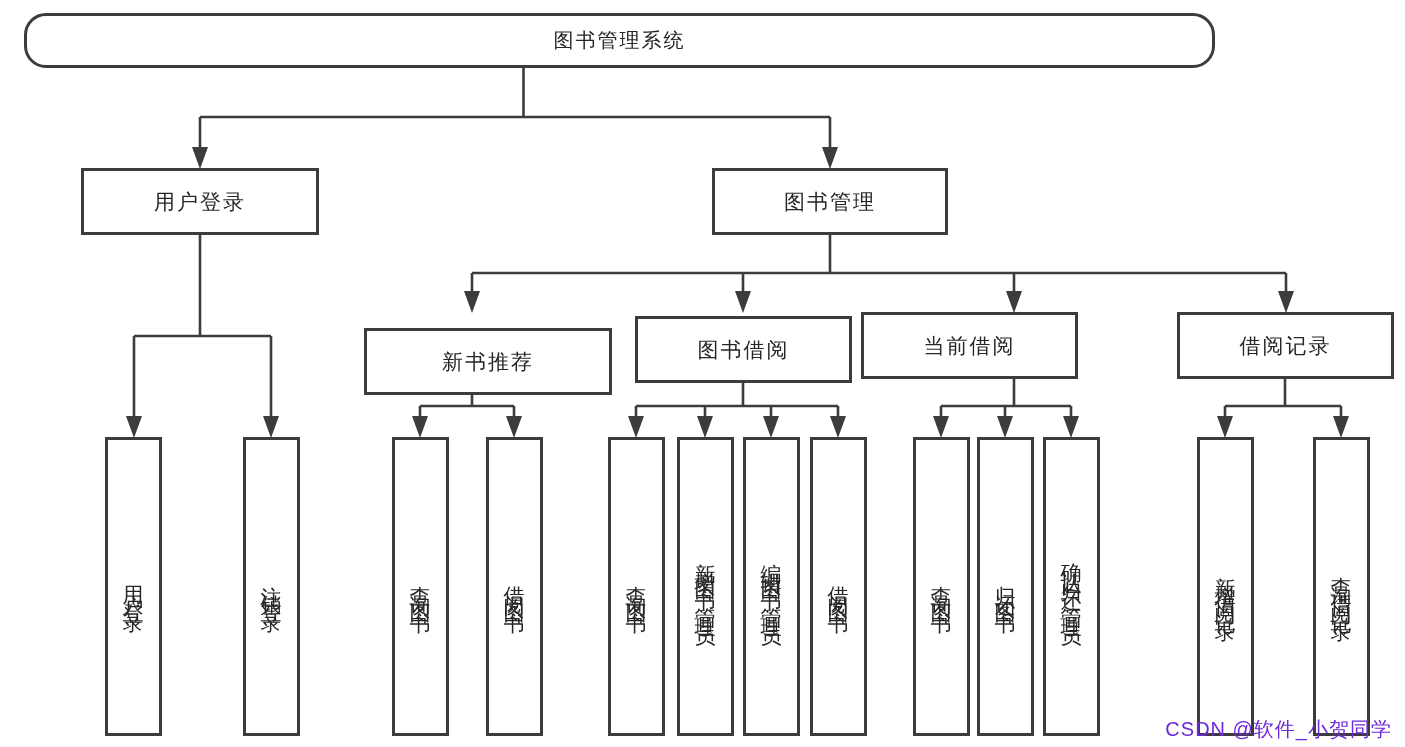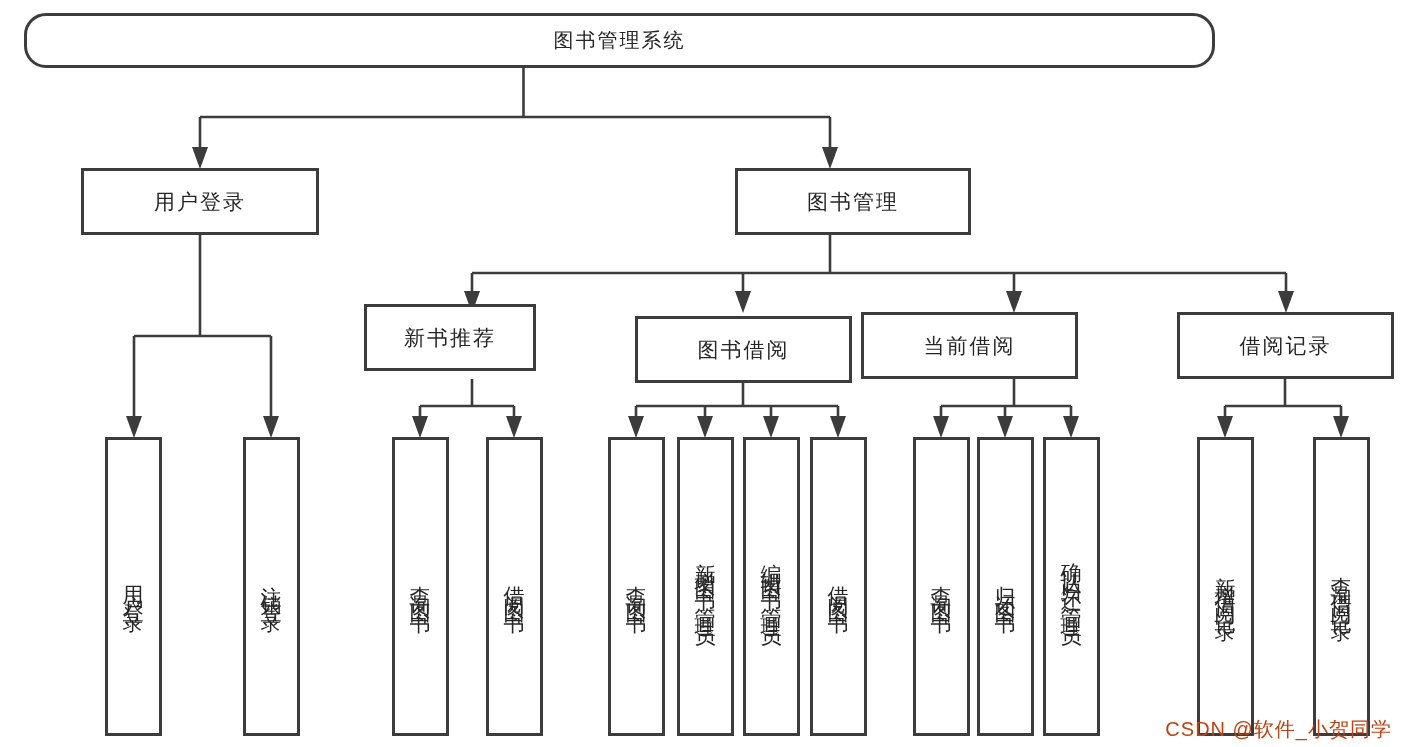--- a/index.html
+++ b/index.html
@@ -45,21 +45,21 @@
     font-size: 21px;
     line-height: 1;
     letter-spacing: 9px;
     white-space: nowrap;
   }
   .watermark {
     position: absolute;
     right: 13px;
     bottom: 4px;
     font-size: 20px;
-    color: #c2410c;
+    color: #6d28d9;
     letter-spacing: 1px;
     z-index: 3;
     white-space: nowrap;
   }
 </style>
 </head>
 <body>
 
 <div class="canvas">
 
@@ -106,25 +106,25 @@
     </g>
   </svg>
 
   <div class="node node-h node-root" style="left:24px; top:13px; width:1191px; height:55px;border-radius:22px;">
     <span>图书管理系统</span>
   </div>
 
   <div class="node node-h" style="left:81px; top:168px; width:238px; height:67px;">
     <span>用户登录</span>
   </div>
-  <div class="node node-h" style="left:712px; top:168px; width:236px; height:67px;margin-left:23px;">
+  <div class="node node-h" style="left:712px; top:168px; width:236px; height:67px;">
     <span>图书管理</span>
   </div>
 
-  <div class="node node-h" style="left:364px; top:304px; width:172px; height:67px;">
+  <div class="node node-h" style="left:364px; top:328px; width:248px; height:67px;">
     <span>新书推荐</span>
   </div>
   <div class="node node-h" style="left:635px; top:316px; width:217px; height:67px;">
     <span>图书借阅</span>
   </div>
   <div class="node node-h" style="left:861px; top:312px; width:217px; height:67px;">
     <span>当前借阅</span>
   </div>
   <div class="node node-h" style="left:1177px; top:312px; width:217px; height:67px;">
     <span>借阅记录</span>

